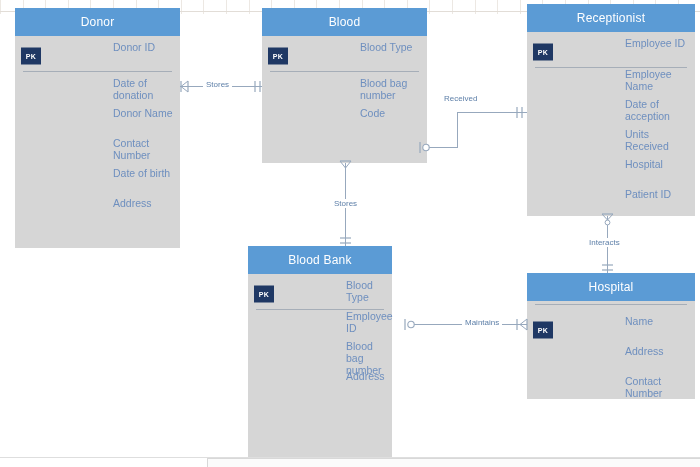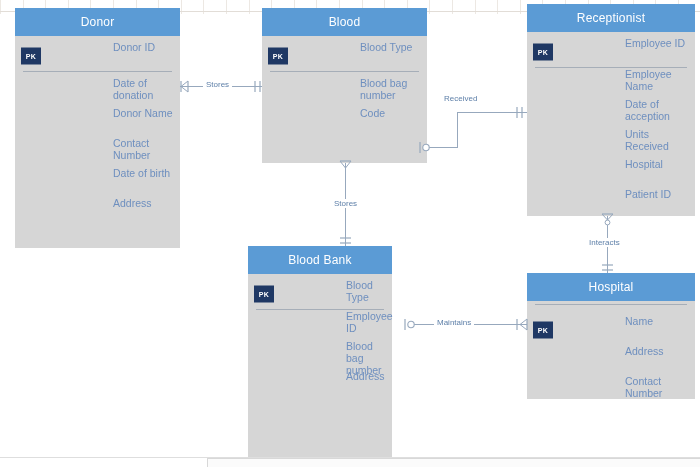--- a/index.html
+++ b/index.html
@@ -332,18 +332,18 @@
     </svg>
   </div>
   <div class="marker" style="left:515px; top:318px;">
     <svg width="14" height="13" viewBox="0 0 14 13">
       <line x1="2" y1="1" x2="2" y2="12" stroke="#97a8bd" stroke-width="1.2"></line>
       <line x1="12" y1="1" x2="5" y2="6.5" stroke="#97a8bd" stroke-width="1"></line>
       <line x1="12" y1="12" x2="5" y2="6.5" stroke="#97a8bd" stroke-width="1"></line>
       <line x1="12" y1="1" x2="12" y2="12" stroke="#97a8bd" stroke-width="1.2"></line>
     </svg>
   </div>
-  <div class="conn-label" style="left:434px; top:318px;">Maintains</div>
+  <div class="conn-label" style="left:462px; top:318px;">Maintains</div>
 
   <div class="bottom-rule"></div>
   <div class="bottom-pane"></div>
 
 </div>
 
 </body></html>

